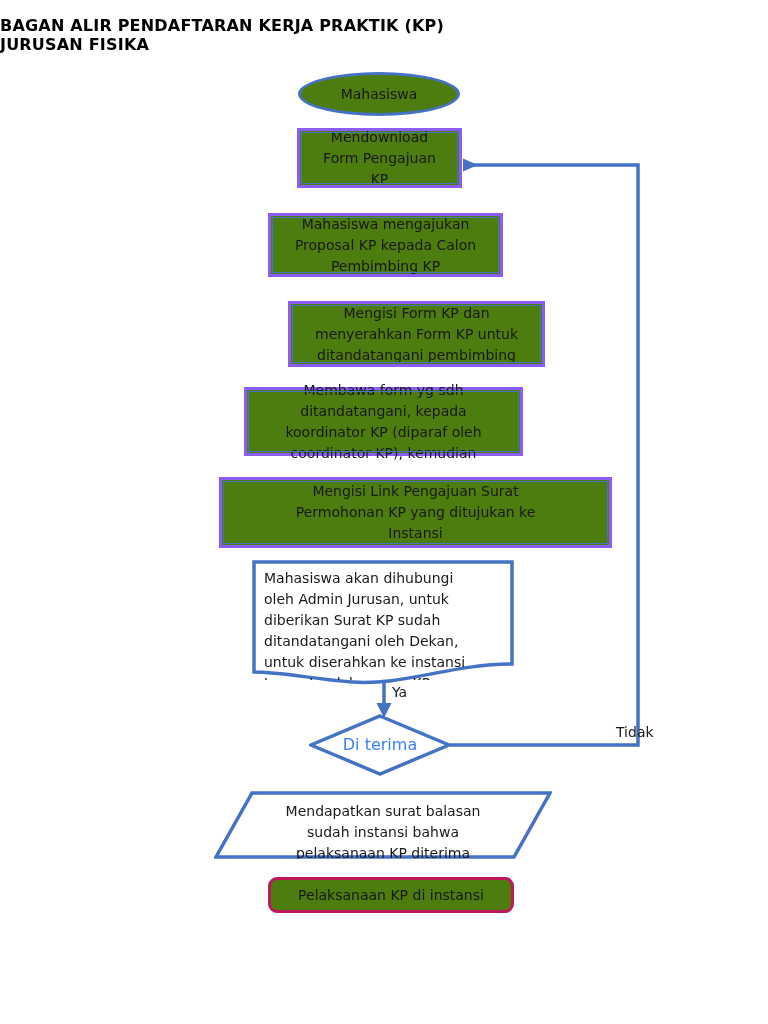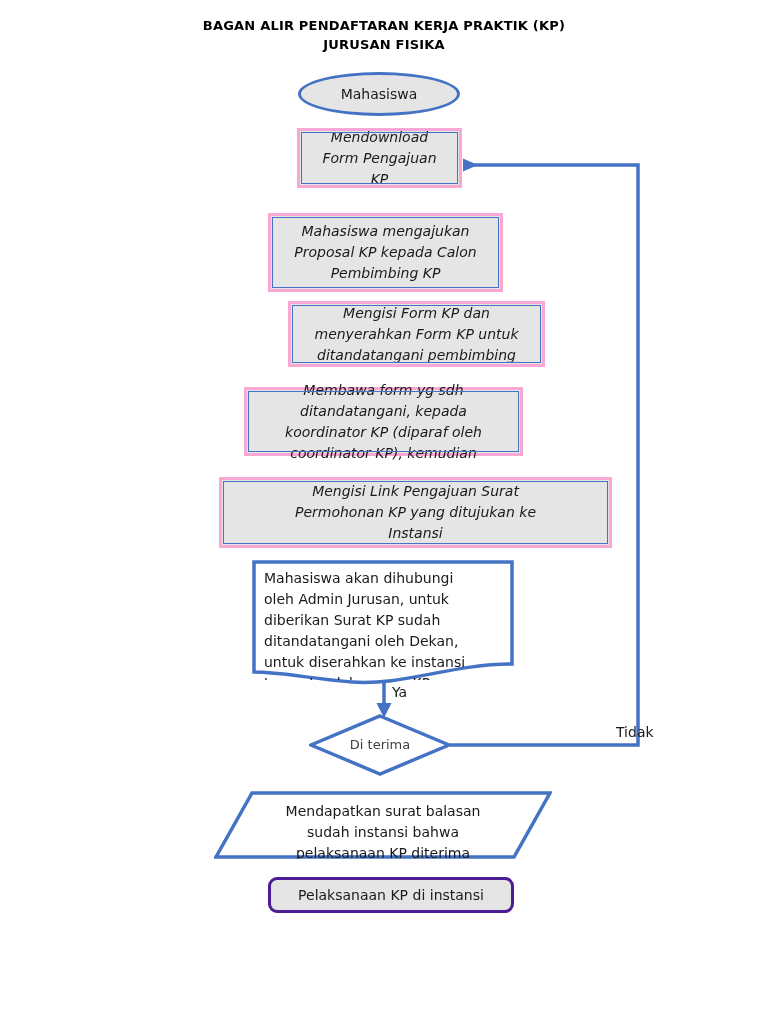--- a/index.html
+++ b/index.html
@@ -23,70 +23,69 @@
     width: 768px;
     height: 1024px;
   }
 
   
   .title {
     position: absolute;
     left: 0;
     top: 16px;
     width: 768px;
-    text-align: center;
-    font-size: 13px;
+    text-align: left;
+    font-size: 16px;
     font-weight: bold;
     letter-spacing: 0.2px;
     line-height: 19px;
     color: #000000;
   }
   .title .line2 { display: block; }
 
   
   .node {
     position: absolute;
     box-sizing: border-box;
     display: flex;
     align-items: center;
     justify-content: center;
     text-align: center;
-    background: #e5e5e5;
+    background: #4d7c0f;
   }
   .node .txt {
     display: block;
     width: 100%;
     white-space: pre-line;
     font-size: 14px;
     line-height: 21px;
     color: #1a1a1a;
   }
 
   
   .terminator {
     border: 3px solid #4472C4;
     border-radius: 50%;
   }
 
   
   .process {
-    border: 3px solid #f9a8d4;
-    font-style: italic;
+    border: 3px solid #8b5cf6;
   }
   .process::after {
     content: "";
     position: absolute;
     left: 1px; top: 1px; right: 1px; bottom: 1px;
     border: 1px solid #4472C4;
     pointer-events: none;
   }
 
   
   .rounded {
-    border: 3px solid #4c1d95;
+    border: 3px solid #be185d;
     border-radius: 9px;
   }
 
   
   .doc-wrap {
     position: absolute;
   }
   .doc-wrap svg {
     position: absolute;
     left: 0; top: 0;
@@ -129,23 +128,23 @@
   .dia-wrap { position: absolute; }
   .dia-wrap svg { position: absolute; left: 0; top: 0; }
   .dia-text {
     position: absolute;
     left: 0; top: 0;
     width: 100%;
     height: 100%;
     display: flex;
     align-items: center;
     justify-content: center;
-    font-size: 13px;
+    font-size: 16px;
     line-height: 20px;
-    color: #404040;
+    color: #3b82f6;
   }
 
   
   #connectors {
     position: absolute;
     left: 0; top: 0;
     width: 768px;
     height: 1024px;
     pointer-events: none;
   }
@@ -192,21 +191,21 @@
   <div class="node terminator" style="left:298px; top:72px; width:162px; height:44px;">
     <span class="txt">Mahasiswa</span>
   </div>
 
   <div class="node process" style="left:297px; top:128px; width:165px; height:60px;">
     <span class="txt">Mendownload
 Form Pengajuan
 KP</span>
   </div>
 
-  <div class="node process" style="left:268px; top:213px; width:235px; height:79px;">
+  <div class="node process" style="left:268px; top:213px; width:235px; height:64px;">
     <span class="txt">Mahasiswa mengajukan
 Proposal KP kepada Calon
 Pembimbing KP</span>
   </div>
 
   <div class="node process" style="left:256px; top:301px; width:257px; height:66px;margin-left:32px;">
     <span class="txt">Mengisi Form KP dan
 menyerahkan Form KP untuk
 ditandatangani pembimbing</span>
   </div>

